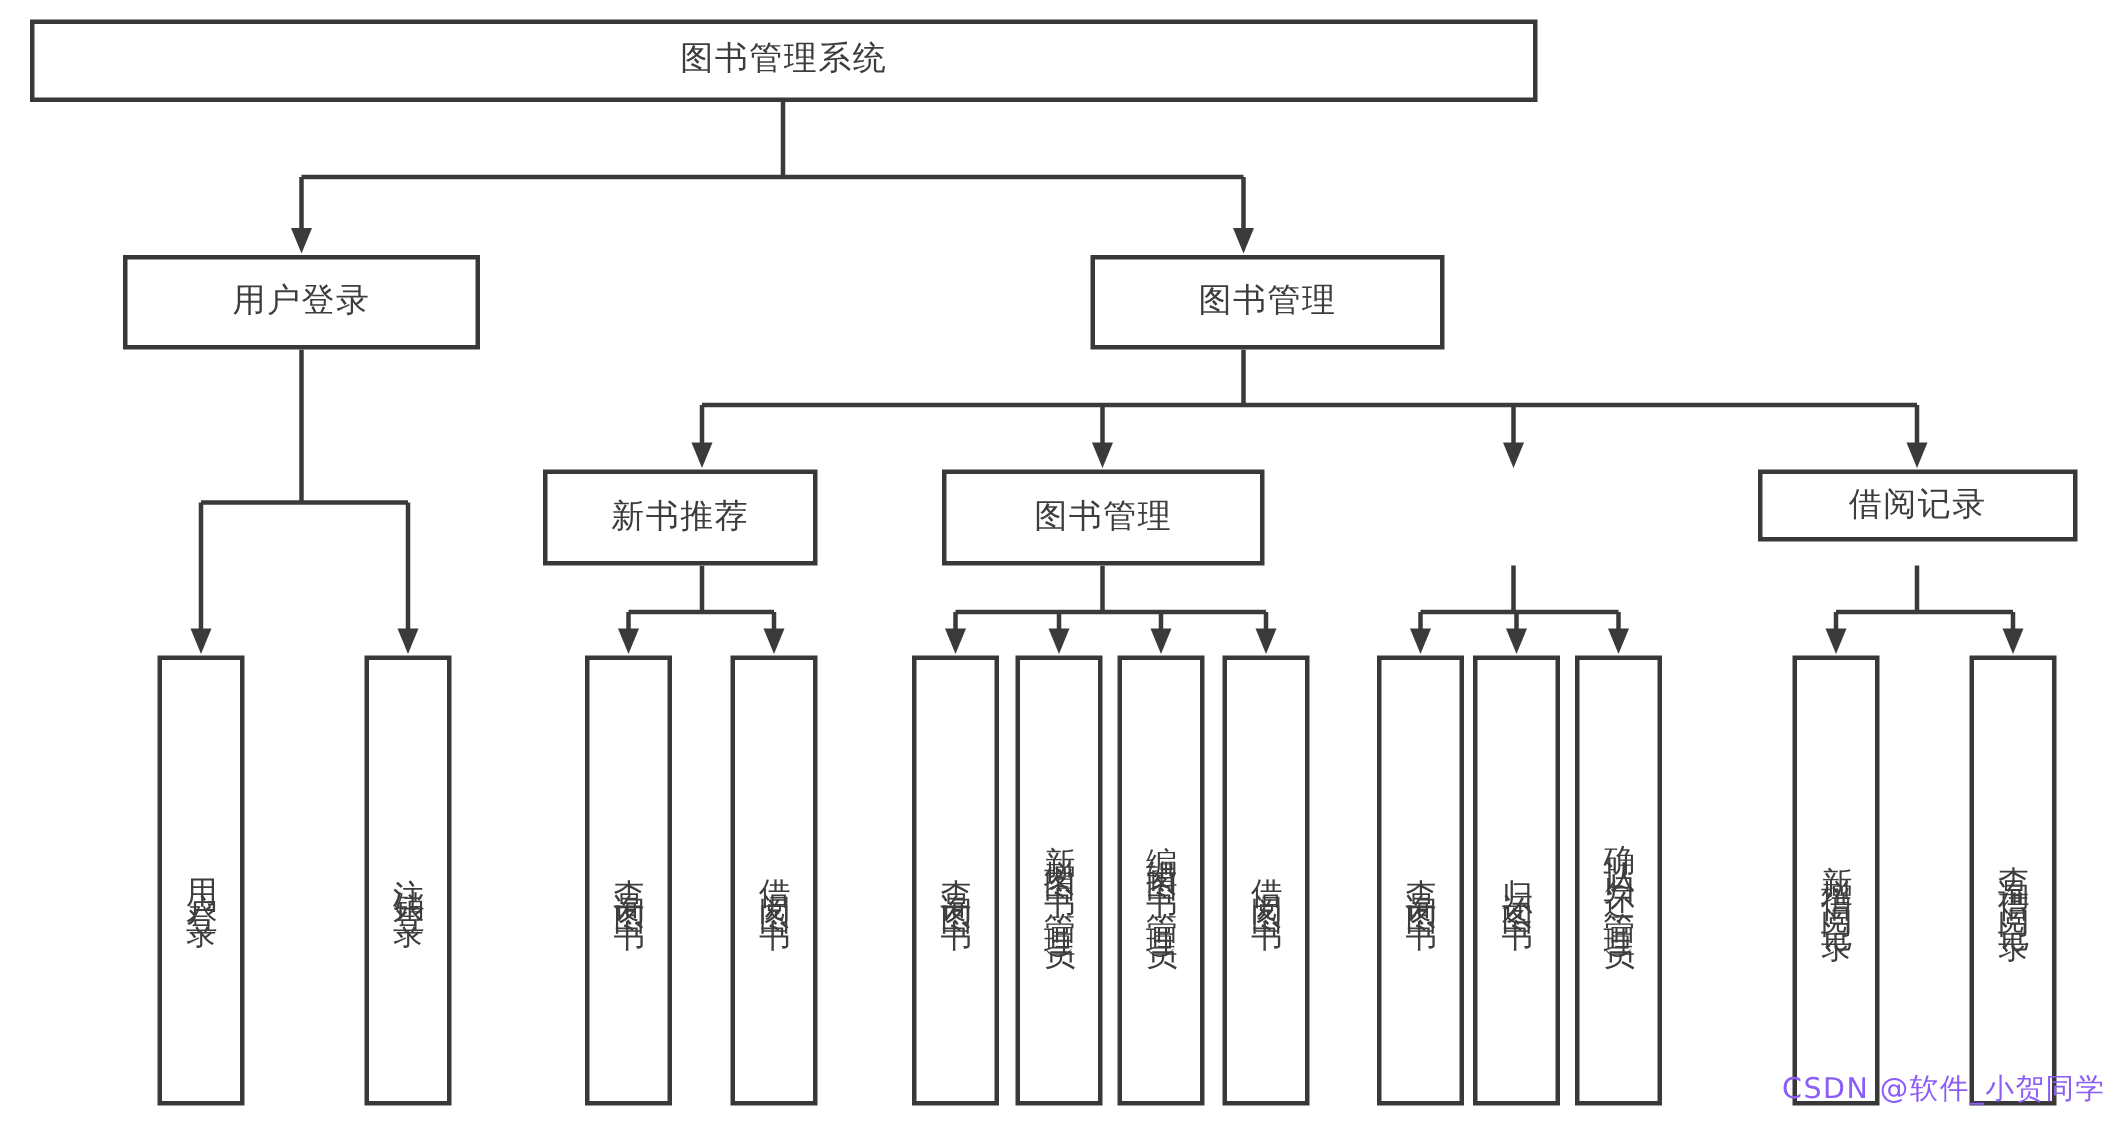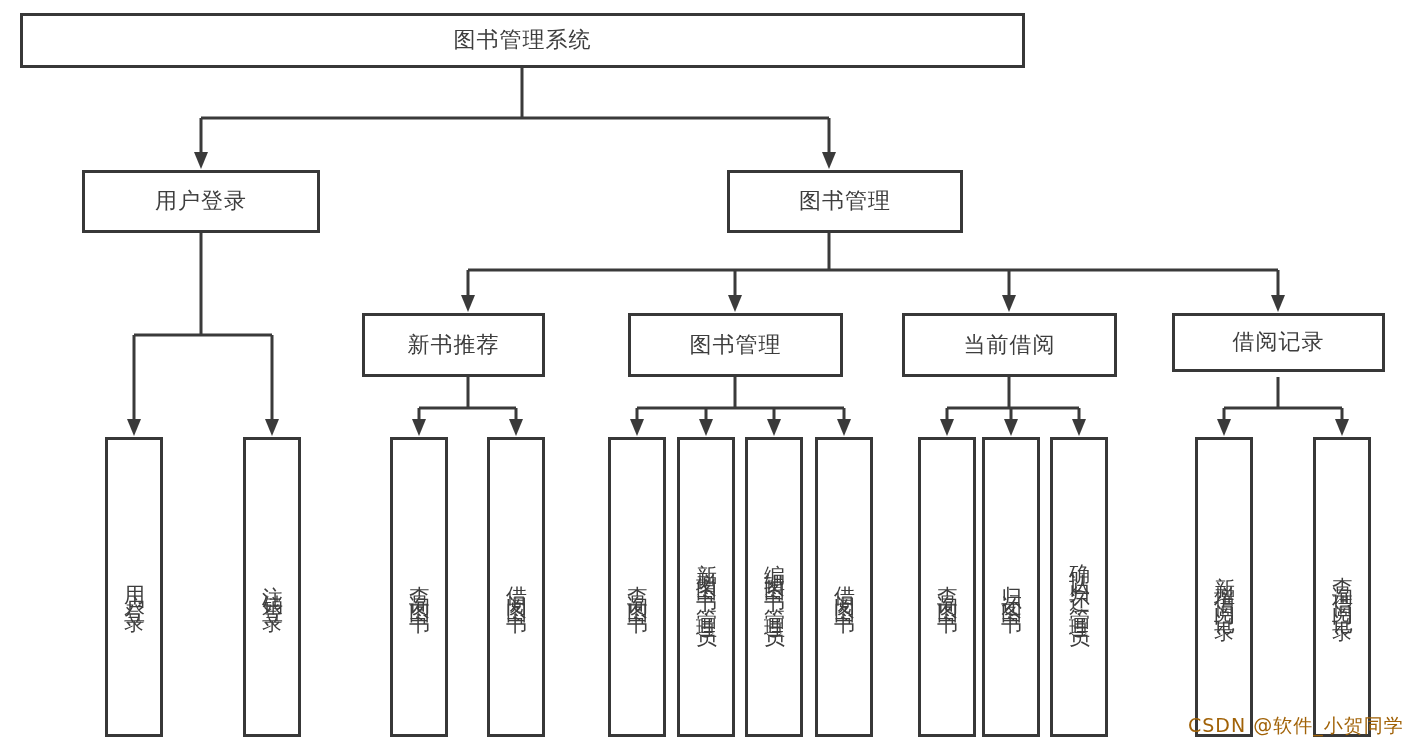--- a/index.html
+++ b/index.html
@@ -47,21 +47,21 @@
     text-orientation: mixed;
     font-size: 21px;
     letter-spacing: 9px;
     line-height: 1;
   }
   .watermark {
     position: absolute;
     left: 1188px;
     top: 713px;
     font-size: 19px;
-    color: #a16207;
+    color: #8b5cf6;
     white-space: nowrap;
     letter-spacing: 1px;
     z-index: 5;
   }
 </style>
 </head>
 <body>
 
 <div class="stage">
 
@@ -108,22 +108,21 @@
     </g>
   </svg>
 
   <div class="node hnode" style="left:20px; top:13px; width:1005px; height:55px">图书管理系统</div>
 
   <div class="node hnode" style="left:82px; top:170px; width:238px; height:63px">用户登录</div>
   <div class="node hnode" style="left:727px; top:170px; width:236px; height:63px">图书管理</div>
 
   <div class="node hnode" style="left:362px; top:313px; width:183px; height:64px">新书推荐</div>
   <div class="node hnode" style="left:628px; top:313px; width:215px; height:64px">图书管理</div>
-  <div class="node hnode" style="left:902px; top:313px; width:215px; height:64px">当前借阅</div>
-  <div class="node hnode" style="left:1172px; top:313px; width:213px; height:59px">借阅记录</div>
+  <div class="node hnode" style="left:1172px; top:313px; width:213px; height:48px">借阅记录</div>
 
   <div class="node vnode" style="left:105px">用户登录</div>
   <div class="node vnode" style="left:243px">注销登录</div>
 
   <div class="node vnode" style="left:390px">查询图书</div>
   <div class="node vnode" style="left:487px">借阅图书</div>
 
   <div class="node vnode" style="left:608px">查询图书</div>
   <div class="node vnode" style="left:677px">新增图书（管理员）</div>
   <div class="node vnode" style="left:745px">编辑图书（管理员）</div>

